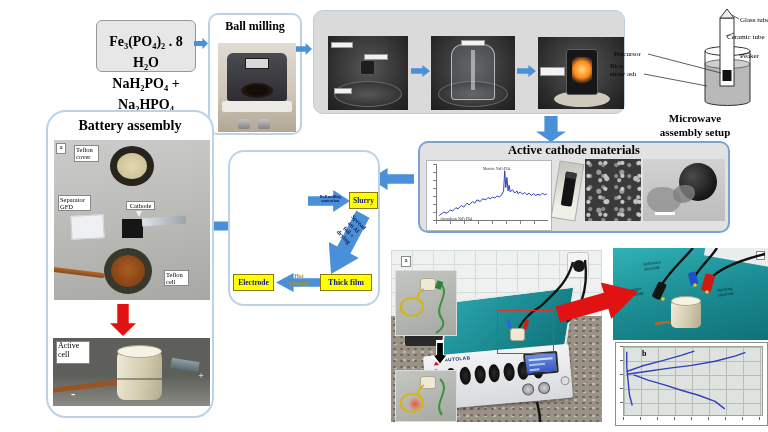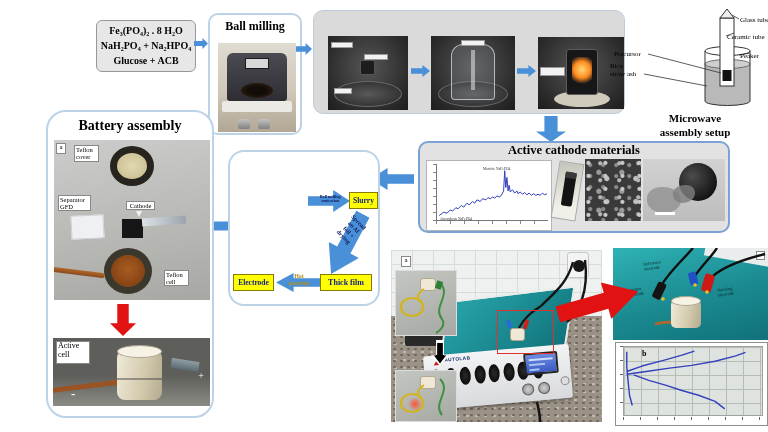--- a/index.html
+++ b/index.html
@@ -23,21 +23,21 @@
   .wchip{position:absolute;background:#f2f2f2;border:1px solid #999}
   .cylbody{position:absolute;background:linear-gradient(100deg,#f0ead8,#d2c9ac 60%,#b3ab90);border-radius:8px}
   .cyltop{position:absolute;left:0;top:-5px;width:100%;height:13px;background:#f7f3e4;border:1px solid #a9a390;border-radius:50%}
   .tiny{position:absolute;transform-origin:left top;color:#102060;font-weight:bold;line-height:1.15}
 </style>
 </head>
 <body>
 
 <div class="cv">
 
-  <div class="ab" style="left:96px;top:20px;width:100px;height:52px;background:#e7e7e7;border:1.5px solid #979797;border-radius:6px;text-align:center;font-weight:bold;font-size:10px;line-height:1.5;padding-top:2px">
+  <div class="ab" style="left:96px;top:20px;width:100px;height:52px;background:#e7e7e7;border:1.5px solid #979797;border-radius:6px;text-align:center;font-weight:bold;font-size:14px;line-height:1.5;padding-top:10px">
     <span style="display:block">Fe₃(PO₄)₂ . 8 H₂O</span>
     <span style="display:block">NaH₂PO₄ + Na₂HPO₄</span>
     <span style="display:block">Glucose + ACB</span>
   </div>
   <div class="ar r" style="left:194px;top:38px;width:14px;height:11px"></div>
 
   <div class="panel" style="left:208px;top:13px;width:94px;height:122px;border-radius:10px">
     <div class="ttl" style="top:4px;font-size:12px">Ball milling</div>
     <div class="photo" style="left:8px;top:28px;width:78px;height:89px;background:linear-gradient(180deg,#e0dcd2 0%,#cfc7b8 55%,#b4a removed 100%);background:linear-gradient(180deg,#e0dcd2 0%,#cfc7b8 55%,#b2a795 100%)">
       <div class="ab" style="left:9px;top:10px;width:60px;height:48px;background:linear-gradient(#4b4b52,#2d2d33);border-radius:6px 6px 3px 3px"></div>

